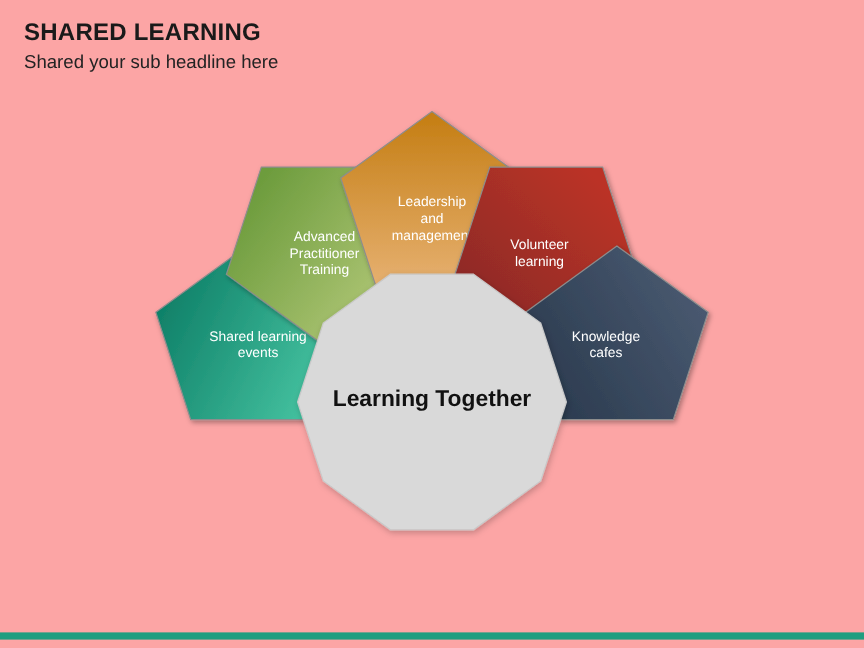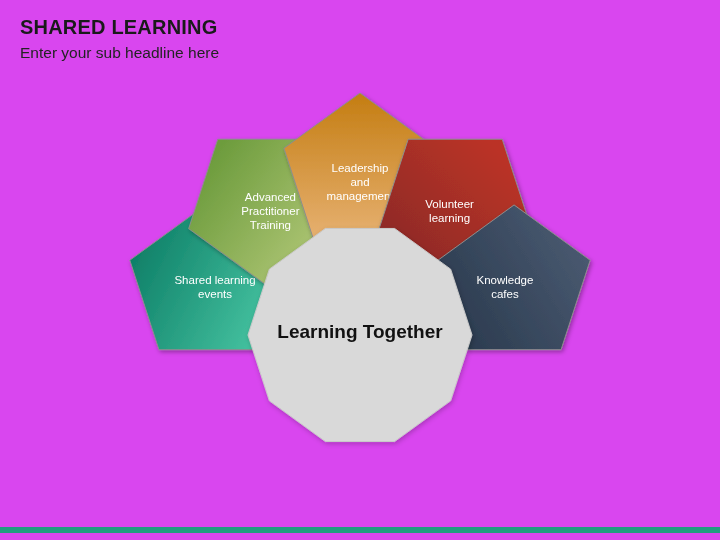--- a/index.html
+++ b/index.html
@@ -10,21 +10,21 @@
     width: 720px;
     height: 540px;
     background: #ffffff;
     font-family: "Liberation Sans", sans-serif;
     overflow: hidden;
     position: relative;
   }
   #slide {
     position: absolute;
     inset: 0;
-    background: #d946ef;
+    background: #fca5a5;
   }
   #header {
     position: absolute;
     left: 20px;
     top: 14px;
     width: 660px;
   }
   #title {
     font-size: 20px;
     font-weight: bold;
@@ -84,21 +84,21 @@
     height: 6px;
   }
 </style>
 </head>
 <body style="background: rgb(255, 255, 255);">
 
 <div id="slide">
 
   <div id="header">
     <div id="title">SHARED LEARNING</div>
-    <div id="subtitle">Enter your sub headline here</div>
+    <div id="subtitle">Shared your sub headline here</div>
   </div>
 
   <div id="diagram-wrap">
     <svg id="diagram" viewBox="0 0 720 540" xmlns="http://www.w3.org/2000/svg">
       <defs id="defs-gradients">
         <filter id="dropShadow" x="-30%" y="-30%" width="160%" height="160%">
           <feDropShadow dx="1.5" dy="2" stdDeviation="2" flood-color="#000000" flood-opacity="0.33"></feDropShadow>
         </filter>
         <filter id="hubShadow" x="-30%" y="-30%" width="160%" height="160%">
           <feDropShadow dx="1" dy="2" stdDeviation="2.5" flood-color="#000000" flood-opacity="0.22"></feDropShadow>

